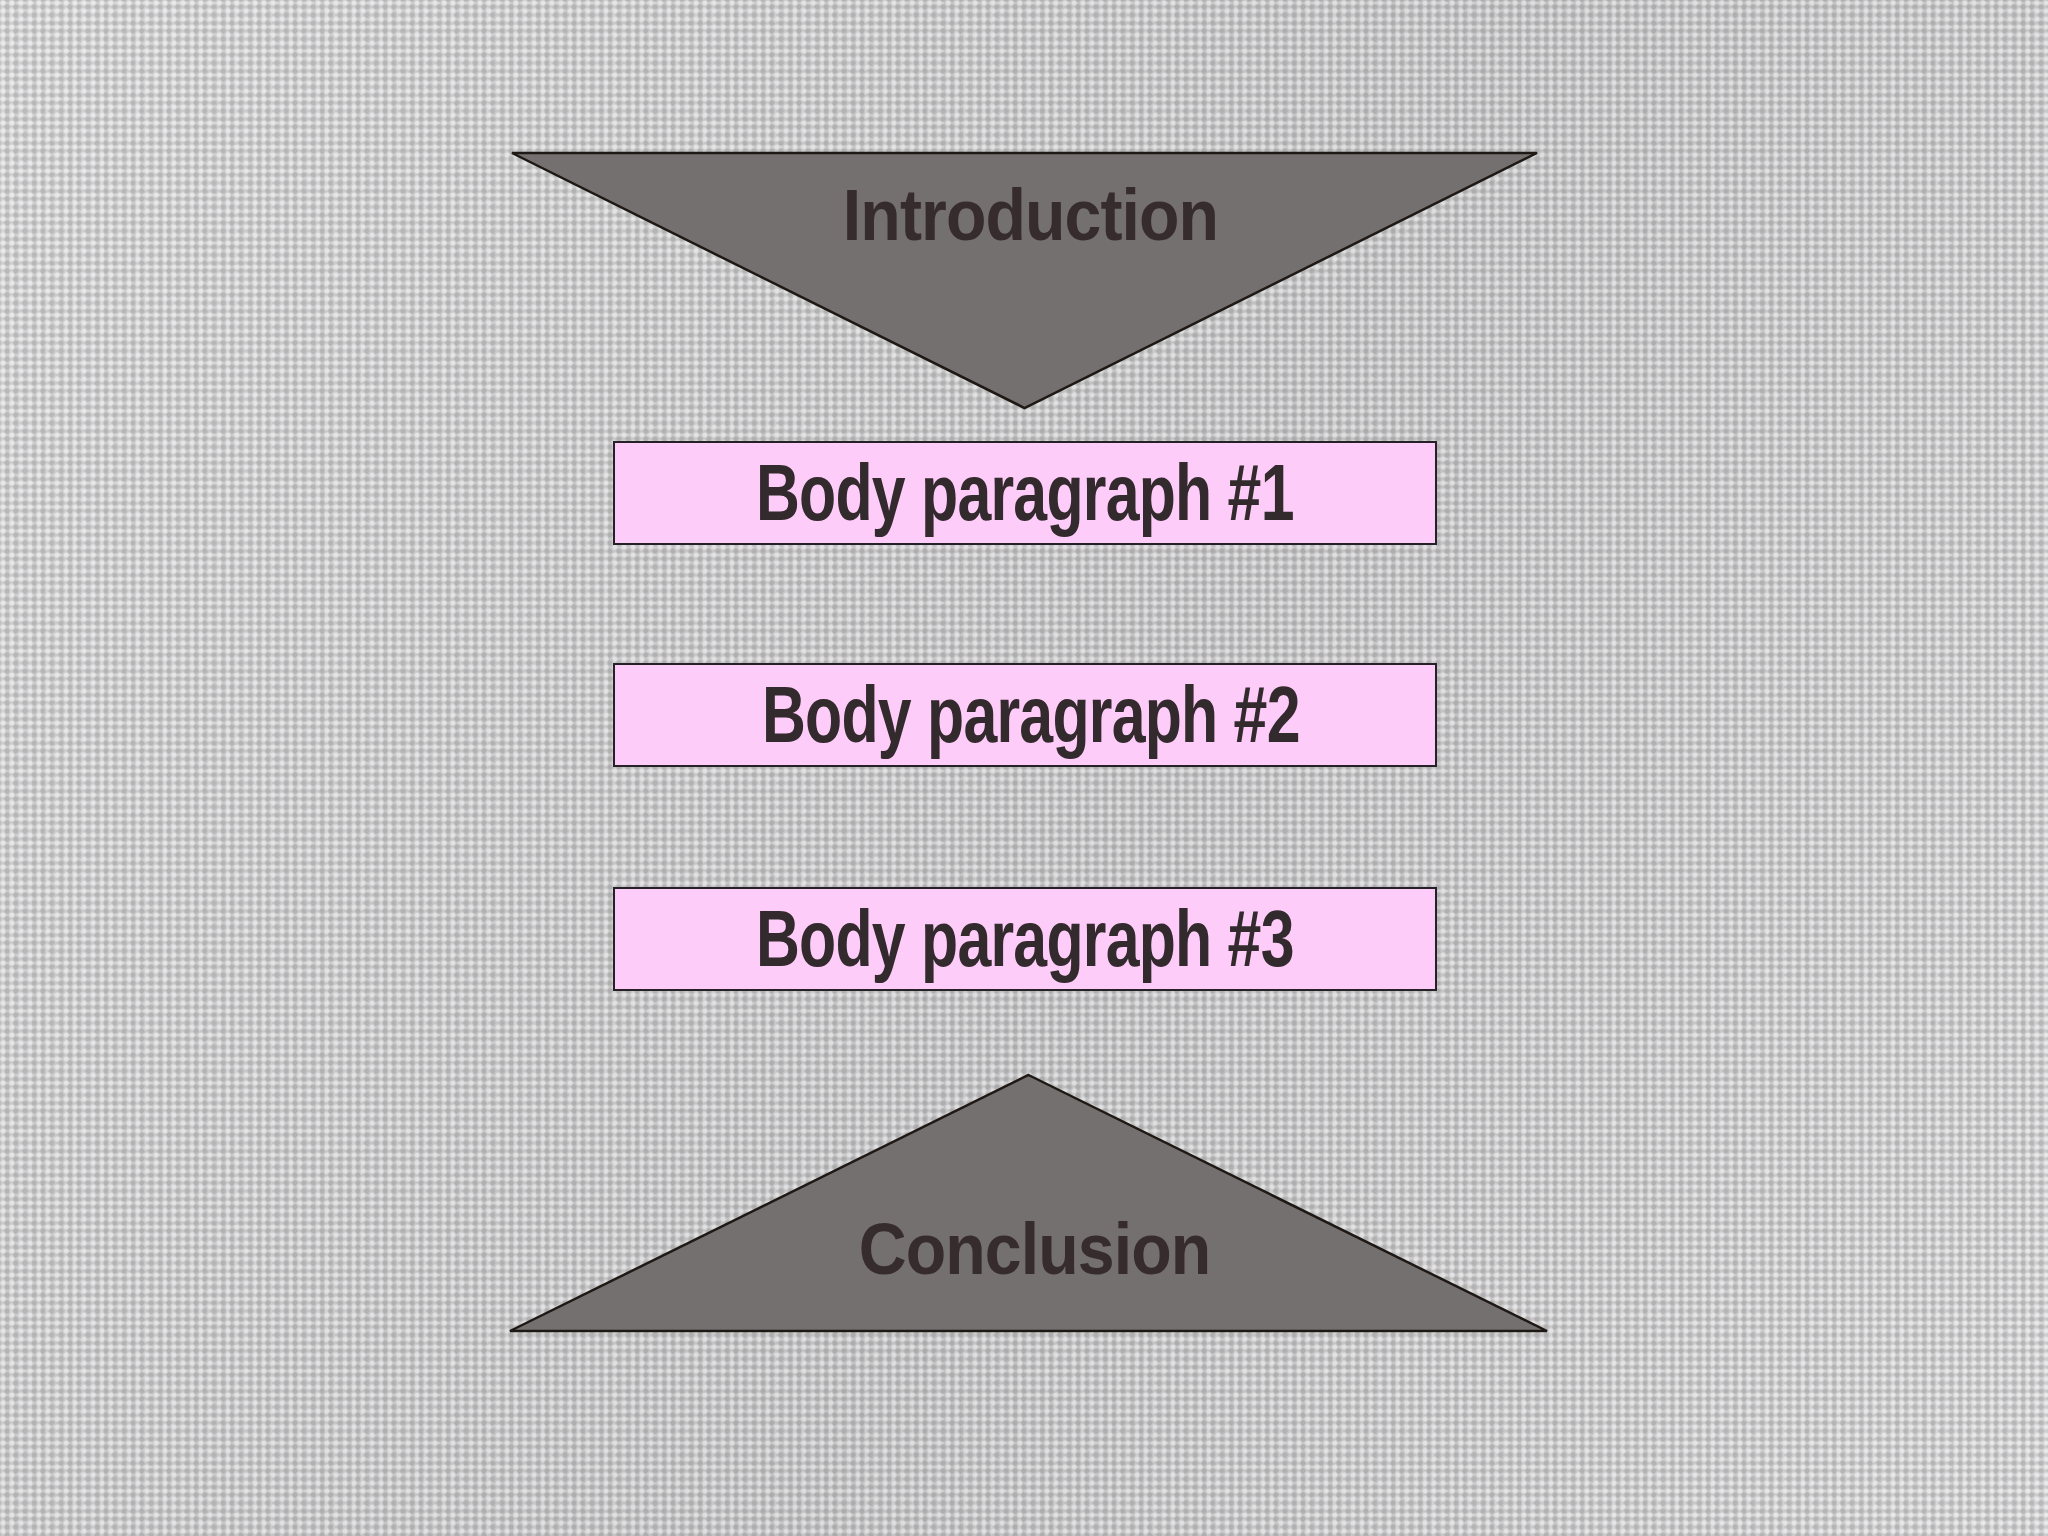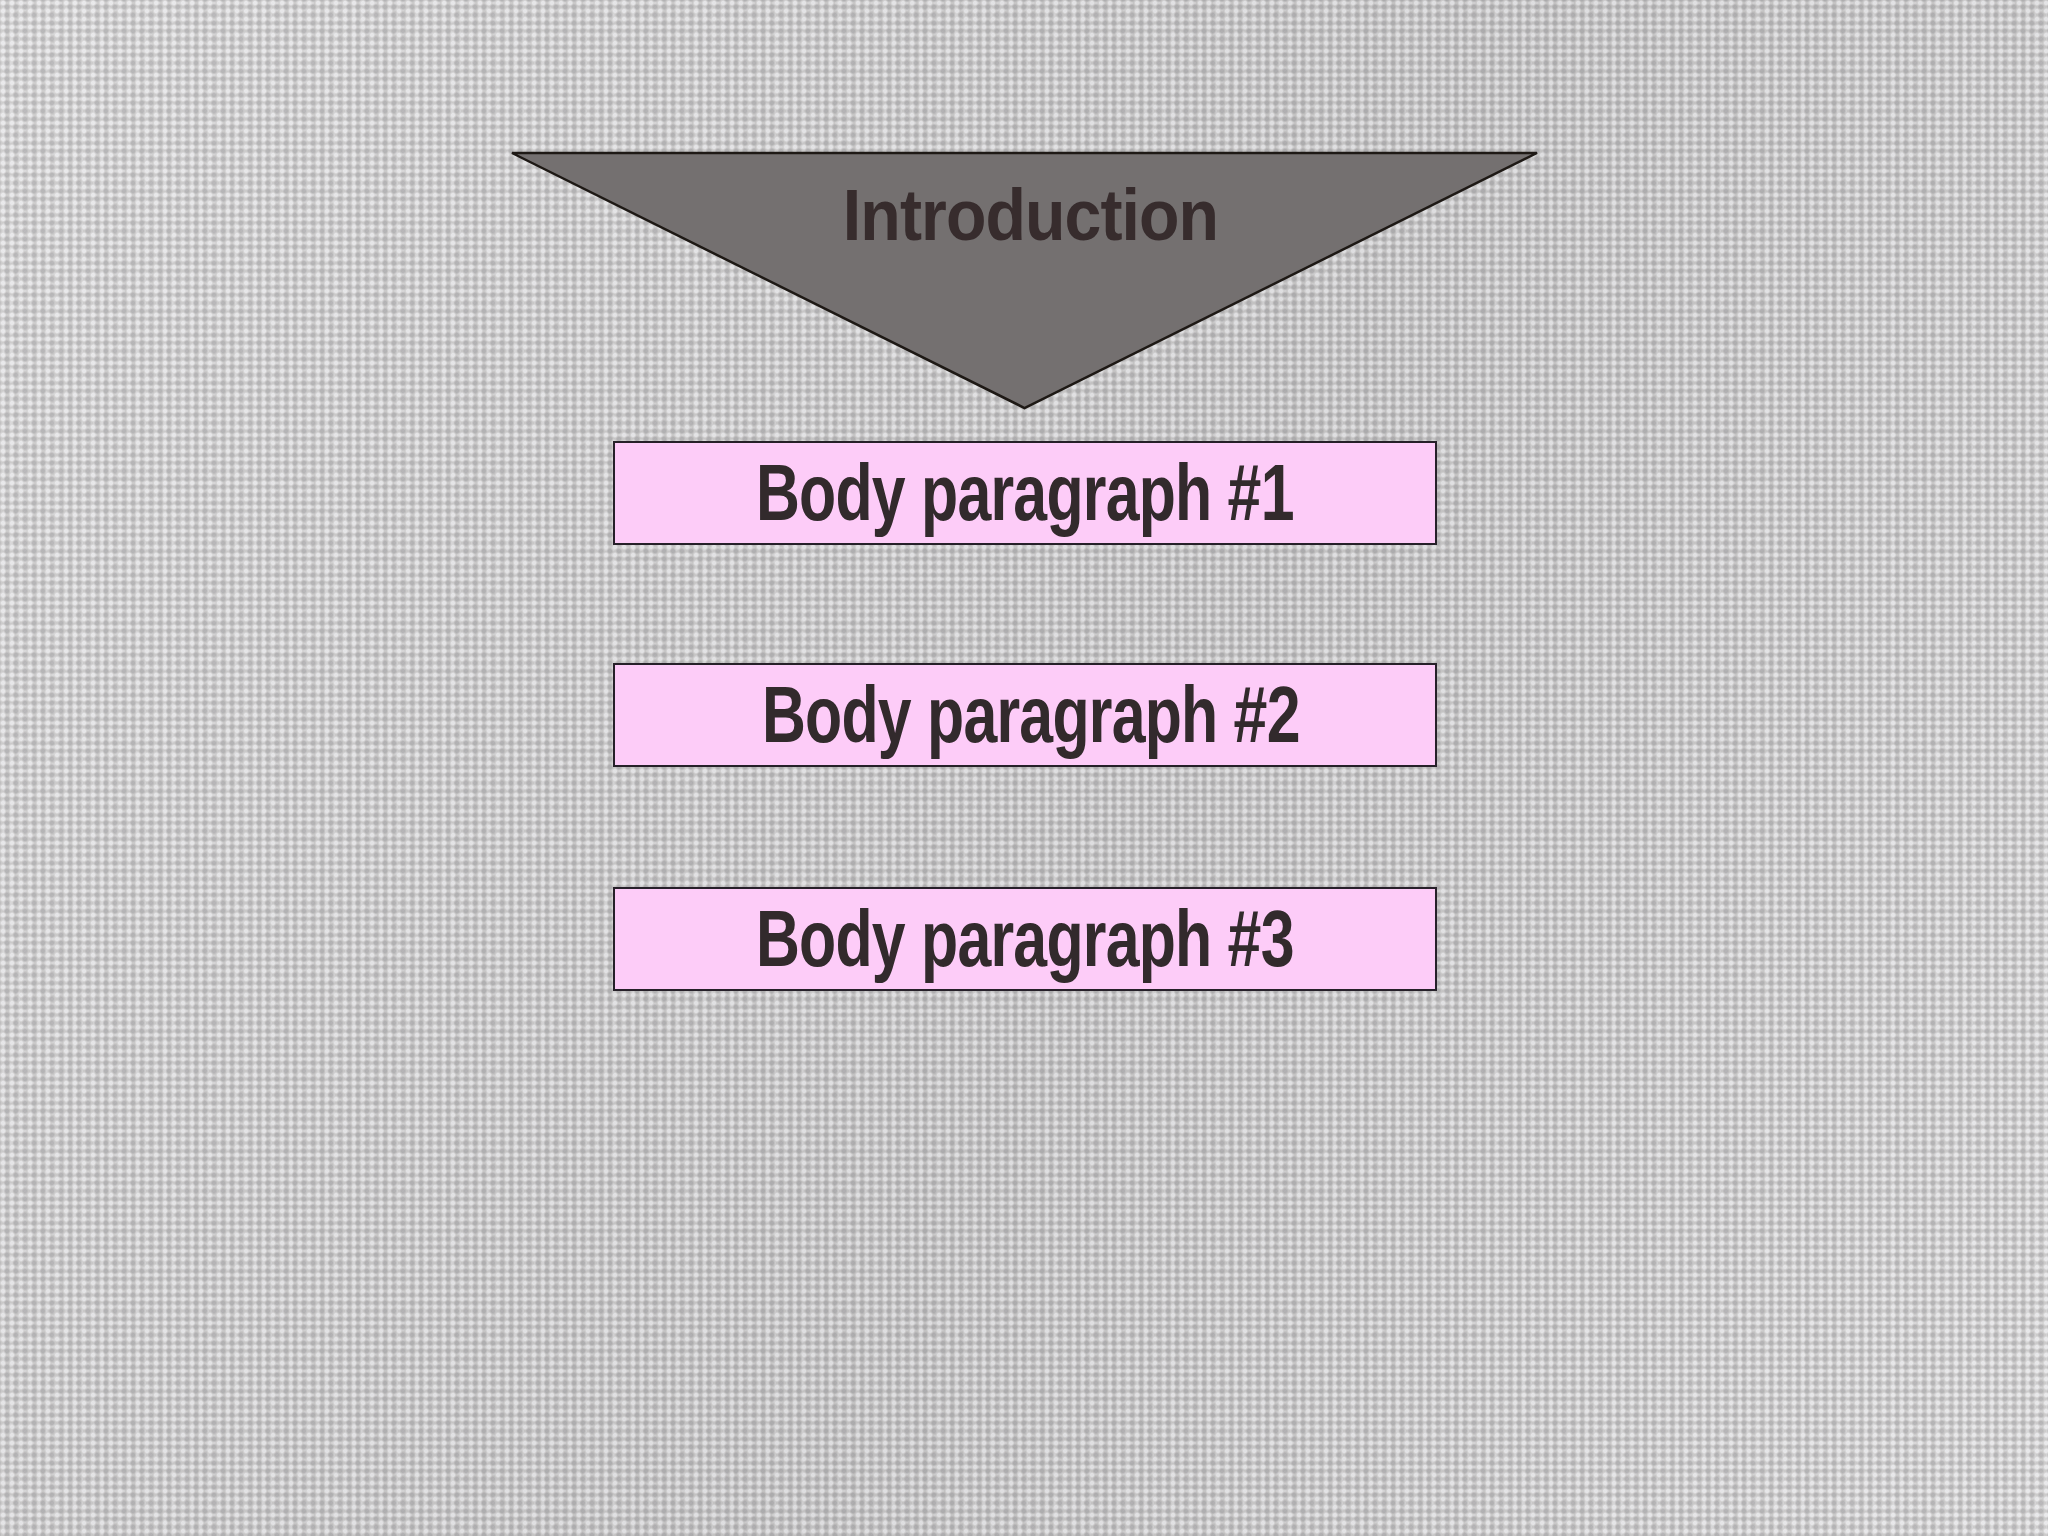--- a/index.html
+++ b/index.html
@@ -101,14 +101,20 @@
   </div>
 
   <div class="body-box box-2">
     <span class="box-label">Body paragraph #2</span>
   </div>
 
   <div class="body-box box-3">
     <span class="box-label">Body paragraph #3</span>
   </div>
 
+  <div class="shape" style="left:507px; top:1073px; width:1043px; height:260px;">
+    <svg width="1043" height="260" viewBox="0 0 1043 260" aria-hidden="true">
+      <polygon class="tri" points="521.5,2 1040,258 3,258"></polygon>
+    </svg>
+    <span class="tri-label concl-label">Conclusion</span>
+  </div>
 
 </div>
 
 </body></html>

